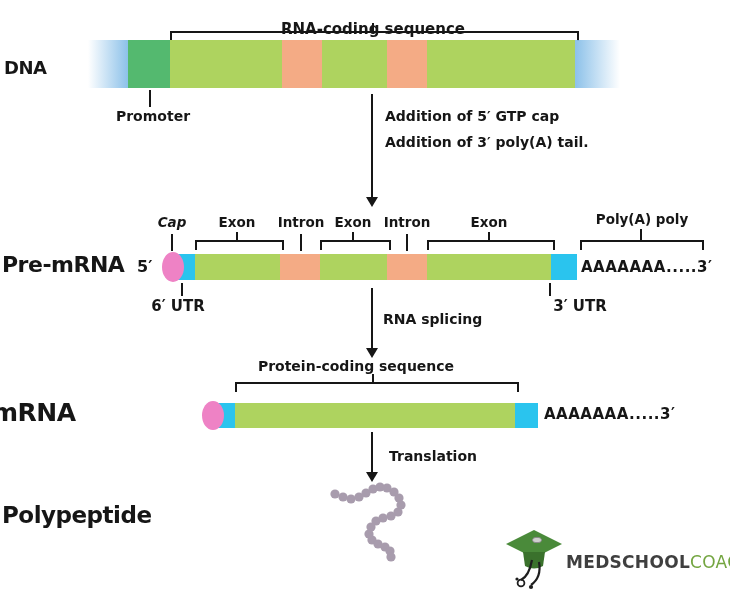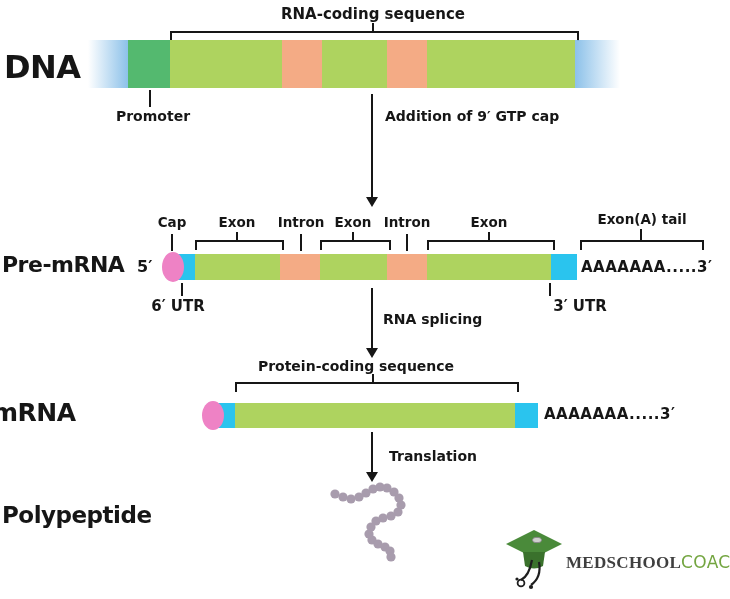--- a/index.html
+++ b/index.html
@@ -27,60 +27,61 @@
   .seg-promoter{background:#54b96f;}
   .seg-orange{background:#f4ab85;}
   .seg-cyan{background:#2ac4ee;}
   .seg-blue-left{background:linear-gradient(to right,rgba(140,193,233,0),rgba(140,193,233,1));}
   .seg-blue-right{background:linear-gradient(to left,rgba(140,193,233,0),rgba(140,193,233,1));}
   .cap-ellipse{position:absolute;background:#ee82c5;border-radius:50%;z-index:3;}
   .txt-block{font-size:14px;font-weight:700;line-height:26px;white-space:nowrap;}
   
   .logo-text{font-size:17px;font-weight:700;letter-spacing:0.3px;white-space:nowrap;}
   .logo-coach{color:#73a540;font-weight:400;}
-  .logo-med{color:#3f3f3f;font-family:Liberation Serif, serif;}
+  .logo-med{color:#3f3f3f;}
 </style>
 </head>
 <body>
 
 <div id="canvas">
 
-  <div class="abs small-label center" style="left:373px;top:5px;font-size:15px;">RNA-coding sequence</div>
+  <div class="abs small-label center" style="left:373px;top:20px;font-size:15px;">RNA-coding sequence</div>
   <div class="tick" style="left:372px;top:23px;height:8px;"></div>
   <div class="bracket-down" style="left:170px;top:31px;width:405px;"></div>
 
-  <div class="abs section-label" style="left:4px;top:48px;font-size:32px;">DNA</div>
+  <div class="abs section-label" style="left:4px;top:57px;font-size:18px;">DNA</div>
 
   <div class="bar" style="left:88px;top:40px;width:532px;height:48px;">
     <div class="seg seg-blue-left" style="left:0px;width:40px;"></div>
     <div class="seg seg-promoter" style="left:40px;width:42px;"></div>
     <div class="seg seg-green" style="left:82px;width:112px;"></div>
     <div class="seg seg-orange" style="left:194px;width:40px;"></div>
     <div class="seg seg-green" style="left:234px;width:65px;"></div>
     <div class="seg seg-orange" style="left:299px;width:40px;"></div>
     <div class="seg seg-green" style="left:339px;width:148px;"></div>
     <div class="seg seg-blue-right" style="left:487px;width:45px;"></div>
   </div>
 
   <div class="tick" style="left:149px;top:90px;height:17px;"></div>
   <div class="abs small-label center" style="left:153px;top:108px;font-size:14px;">Promoter</div>
 
   <div class="vline" style="left:371px;top:94px;height:103px;"></div>
   <div class="arrowhead" style="left:366px;top:197px;"></div>
   <div class="abs txt-block" style="left:385px;top:103px;">
-    <div>Addition of 9′ GTP cap</div>
+    <div>Addition of 5′ GTP cap</div>
+    <div>Addition of 3′ poly(A) tail.</div>
   </div>
 
-  <div class="abs small-label center" style="left:172px;top:214px;">Cap</div>
+  <div class="abs small-label center" style="left:172px;top:214px;font-style:italic;">Cap</div>
   <div class="abs small-label center" style="left:237px;top:214px;">Exon</div>
   <div class="abs small-label center" style="left:301px;top:214px;">Intron</div>
   <div class="abs small-label center" style="left:353px;top:214px;">Exon</div>
   <div class="abs small-label center" style="left:407px;top:214px;">Intron</div>
   <div class="abs small-label center" style="left:489px;top:214px;">Exon</div>
-  <div class="abs small-label center" style="left:642px;top:211px;">Exon(A) tail</div>
+  <div class="abs small-label center" style="left:642px;top:211px;">Poly(A) poly</div>
 
   <div class="tick" style="left:171px;top:234px;height:17px;"></div>
   <div class="tick" style="left:300px;top:234px;height:17px;"></div>
   <div class="tick" style="left:406px;top:234px;height:17px;"></div>
 
   <div class="tick" style="left:236px;top:232px;height:8px;"></div>
   <div class="bracket-down" style="left:195px;top:240px;width:85px;"></div>
   <div class="tick" style="left:352px;top:232px;height:8px;"></div>
   <div class="bracket-down" style="left:320px;top:240px;width:67px;"></div>
   <div class="tick" style="left:488px;top:232px;height:8px;"></div>

